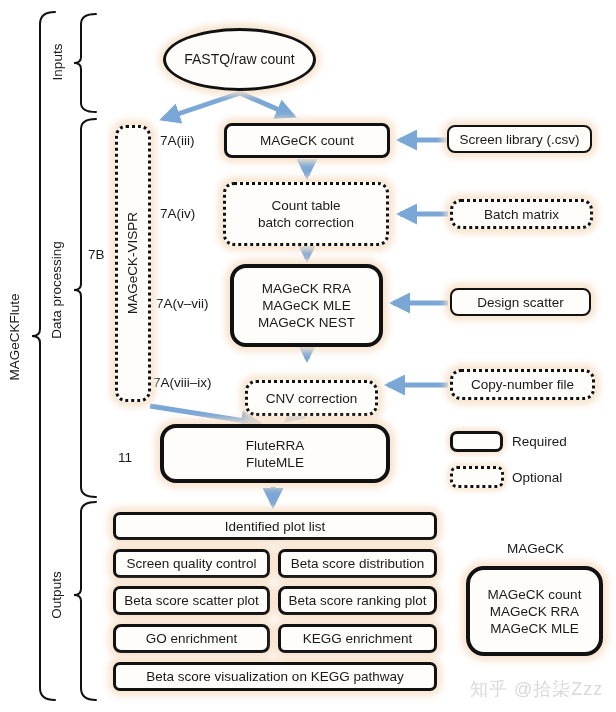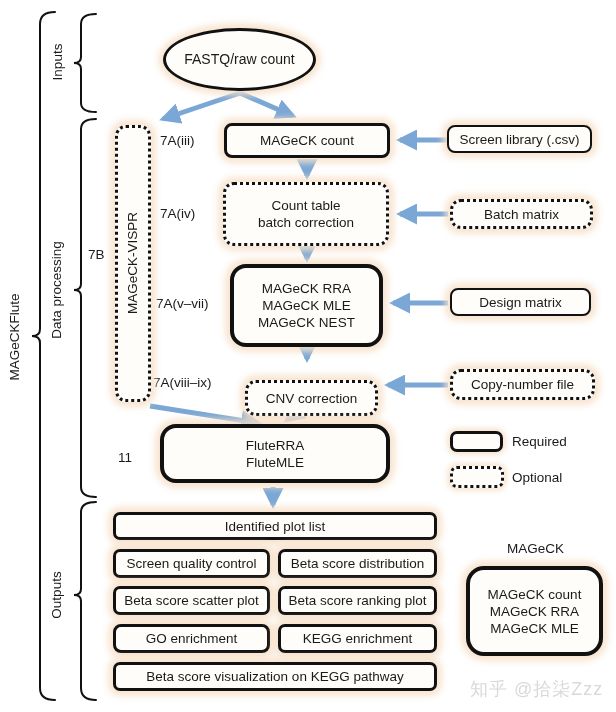--- a/index.html
+++ b/index.html
@@ -107,21 +107,21 @@
     <span>FluteMLE</span>
   </div>
 
   <div class="node" style="left:447px;top:125px;width:141px;height:24px;border-width:2.5px;">
     <span>Screen library (.csv)</span>
   </div>
   <div class="node dotted" style="left:450px;top:199px;width:137px;height:24px;">
     <span>Batch matrix</span>
   </div>
   <div class="node" style="left:450px;top:288px;width:137px;height:24px;border-width:2.5px;">
-    <span>Design matrix</span>
+    <span>Design scatter</span>
   </div>
   <div class="node dotted" style="left:450px;top:369px;width:139px;height:25px;">
     <span>Copy-number file</span>
   </div>
 
   <div class="node" style="left:450px;top:431px;width:47px;height:15px;border-width:3.5px;border-radius:7px;box-shadow:0 0 5px 3px rgba(247,224,201,0.85);"></div>
   <div class="legend-text" style="left:512px;top:434px;">Required</div>
   <div class="node dotted" style="left:450px;top:466px;width:48px;height:16px;border-width:3px;border-radius:7px;box-shadow:0 0 5px 3px rgba(247,224,201,0.85);"></div>
   <div class="legend-text" style="left:512px;top:470px;">Optional</div>
 
@@ -130,21 +130,21 @@
   </div>
   <div class="node outbox" style="left:113px;top:549px;width:151px;height:23px;">
     <span>Screen quality control</span>
   </div>
   <div class="node outbox" style="left:278px;top:549px;width:153px;height:23px;">
     <span>Beta score distribution</span>
   </div>
   <div class="node outbox" style="left:113px;top:586px;width:151px;height:23px;">
     <span>Beta score scatter plot</span>
   </div>
-  <div class="node outbox" style="left:278px;top:586px;width:153px;height:23px;">
+  <div class="node outbox" style="left:278px;top:586px;width:153px;height:23px;border-radius:8px;">
     <span>Beta score ranking plot</span>
   </div>
   <div class="node outbox" style="left:113px;top:624px;width:151px;height:23px;border-radius:8px;">
     <span>GO enrichment</span>
   </div>
   <div class="node outbox" style="left:278px;top:624px;width:153px;height:23px;">
     <span>KEGG enrichment</span>
   </div>
   <div class="node outbox" style="left:113px;top:662px;width:318px;height:23px;">
     <span>Beta score visualization on KEGG pathway</span>

